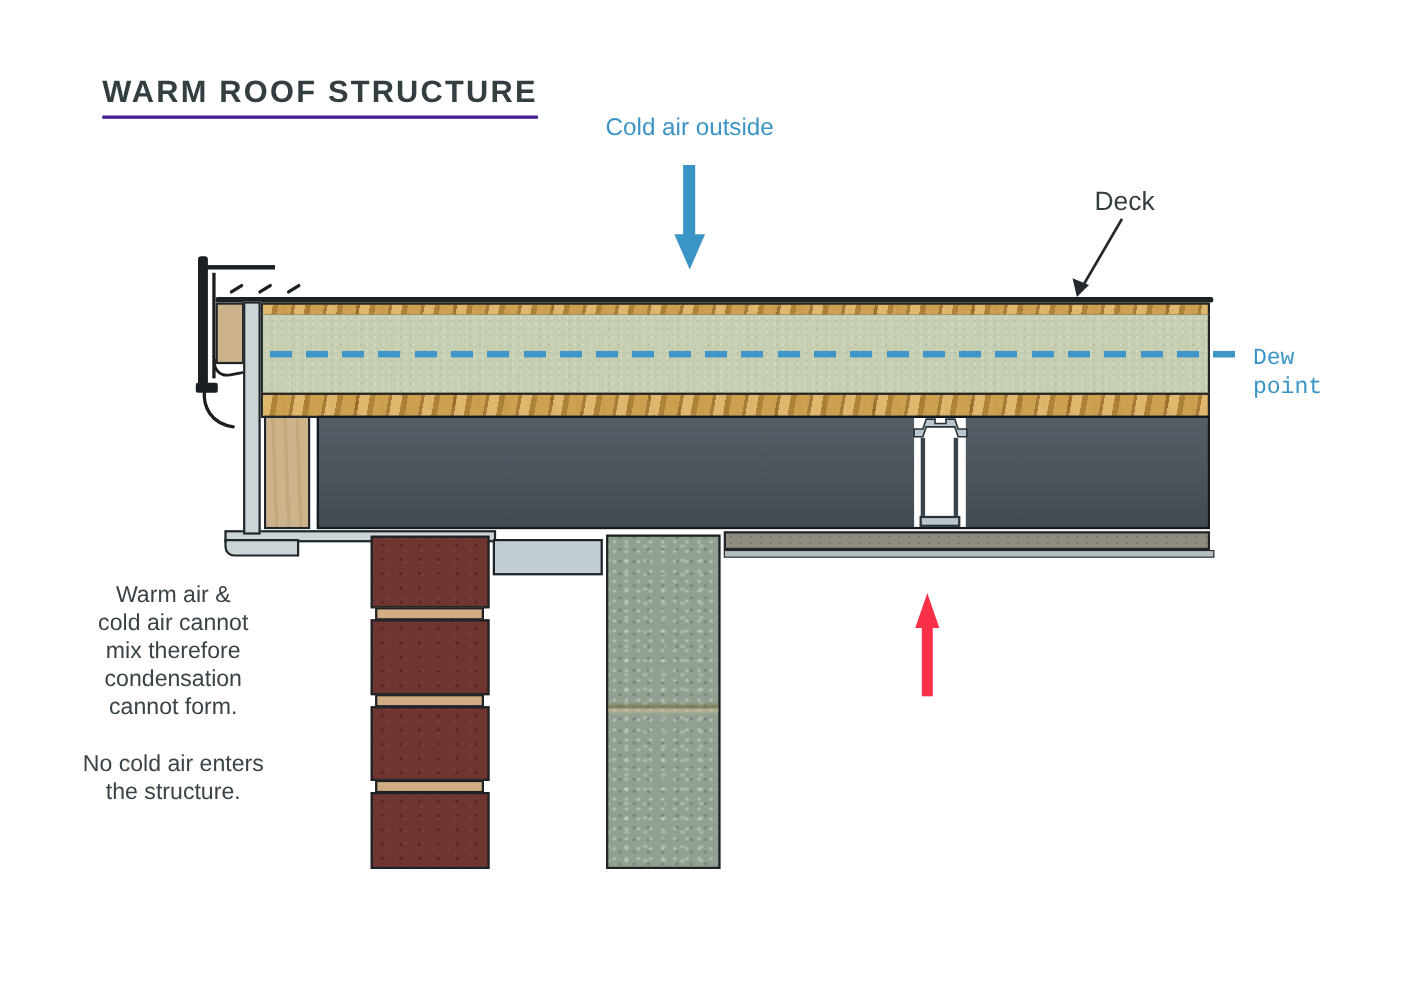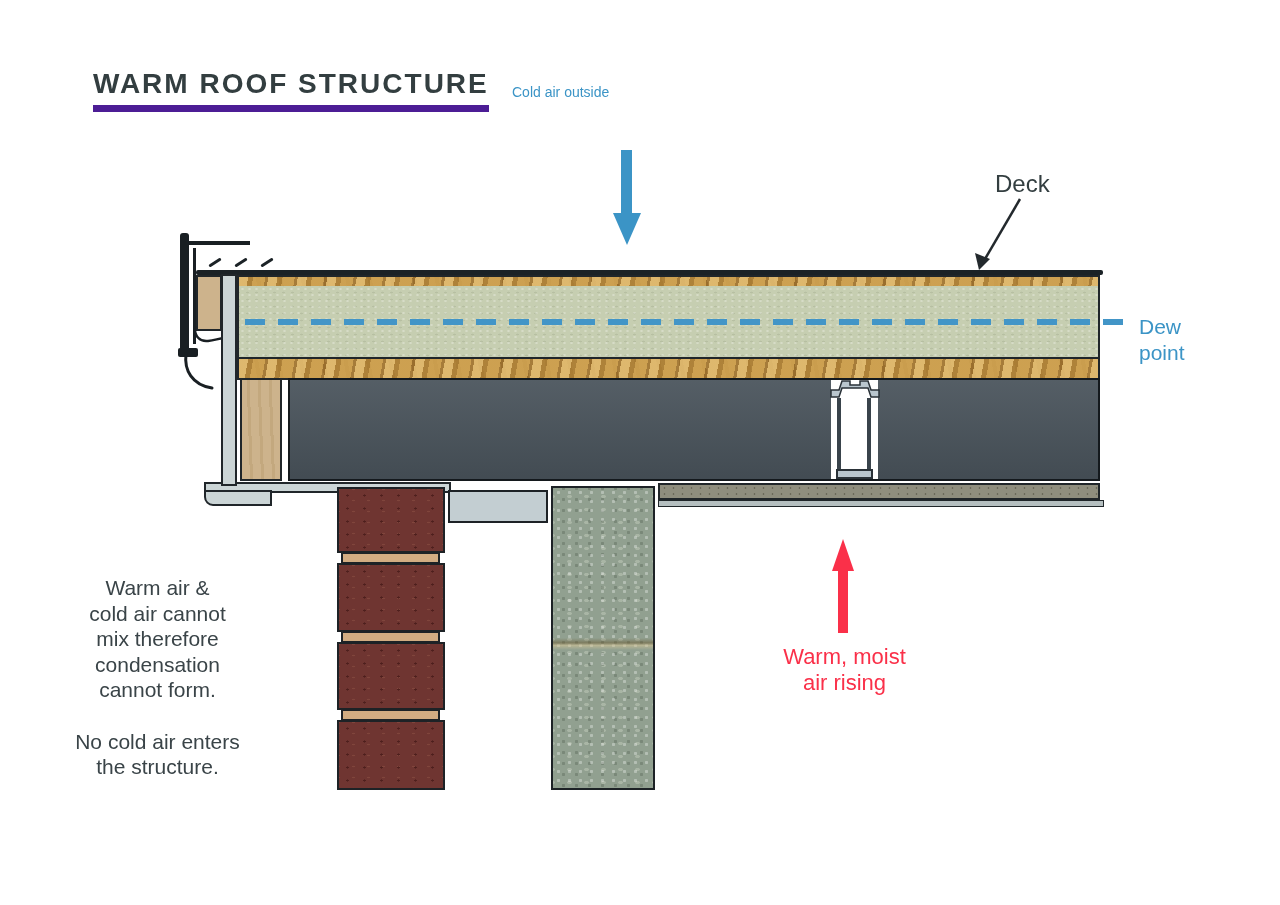--- a/index.html
+++ b/index.html
@@ -6,31 +6,31 @@
   .canvas{
     position:relative;width:1280px;height:905px;background:#ffffff;
     font-family:"Liberation Sans", sans-serif;overflow:hidden;
   }
   .abs{position:absolute;box-sizing:border-box;}
   .preline{white-space:pre-line;}
 
   
   .page-title{
     left:93px;top:68px;font-size:28px;font-weight:800;letter-spacing:2px;
-    color:#333e40;border-bottom:7px solid #4c1d95;padding-bottom:5px;
+    color:#333e40;border-bottom:3px solid #4c1d95;padding-bottom:5px;
   }
   .lbl{color:#333e40;font-size:21px;line-height:1.24;}
   .lbl-blue{color:#3b94c6;}
   .lbl-red{color:#fa3049;}
-  .cold-air{left:512px;top:84px;width:230px;text-align:left;font-size:14px;}
+  .cold-air{left:512px;top:102px;width:230px;text-align:center;font-size:22px;}
   .deck-lbl{left:995px;top:169px;font-size:24px;}
-  .dewpoint-lbl{left:1139px;top:314px;font-size:21px;line-height:1.25;}
+  .dewpoint-lbl{left:1139px;top:314px;font-size:21px;line-height:1.25;font-family:Liberation Mono, monospace;}
   .warm-lbl{left:752px;top:644px;width:185px;text-align:center;font-size:22px;line-height:1.2;}
   .dewmoved-lbl{left:1047px;top:543px;font-size:21px;font-weight:700;line-height:1.45;color:#2d3739;}
-  .side-note{left:35px;top:575px;width:245px;text-align:center;font-size:21px;line-height:1.22;color:#3a4448;}
+  .side-note{left:35px;top:528px;width:245px;text-align:center;font-size:21px;line-height:1.22;color:#3a4448;}
 
   
   .blue-shaft{left:621px;top:150px;width:11px;height:65px;background:#3b94c6;}
   .blue-head{left:613px;top:213px;width:0;height:0;
     border-left:14px solid transparent;border-right:14px solid transparent;
     border-top:32px solid #3b94c6;}
   .red-shaft{left:838px;top:570px;width:10px;height:63px;background:#fa3049;}
   .red-head{left:832px;top:539px;width:0;height:0;
     border-left:11.5px solid transparent;border-right:11.5px solid transparent;
     border-bottom:32px solid #fa3049;}
@@ -188,22 +188,20 @@
   <svg class="abs deck-arrow" viewBox="0 0 64 76">
     <line x1="58" y1="2" x2="23" y2="62" stroke="#23292d" stroke-width="2.5"></line>
     <polygon points="17,73 13,56 28,62" fill="#23292d"></polygon>
   </svg>
 
   <div class="abs lbl lbl-blue dewpoint-lbl preline">Dew
 point</div>
 
   <div class="abs red-head"></div>
   <div class="abs red-shaft"></div>
-  <div class="abs lbl lbl-red warm-lbl preline">Warm, moist
-air rising</div>
 
 
   <div class="abs lbl side-note preline">Warm air &amp;
 cold air cannot
 mix therefore
 condensation
 cannot form.
 
 No cold air enters
 the structure.</div>

